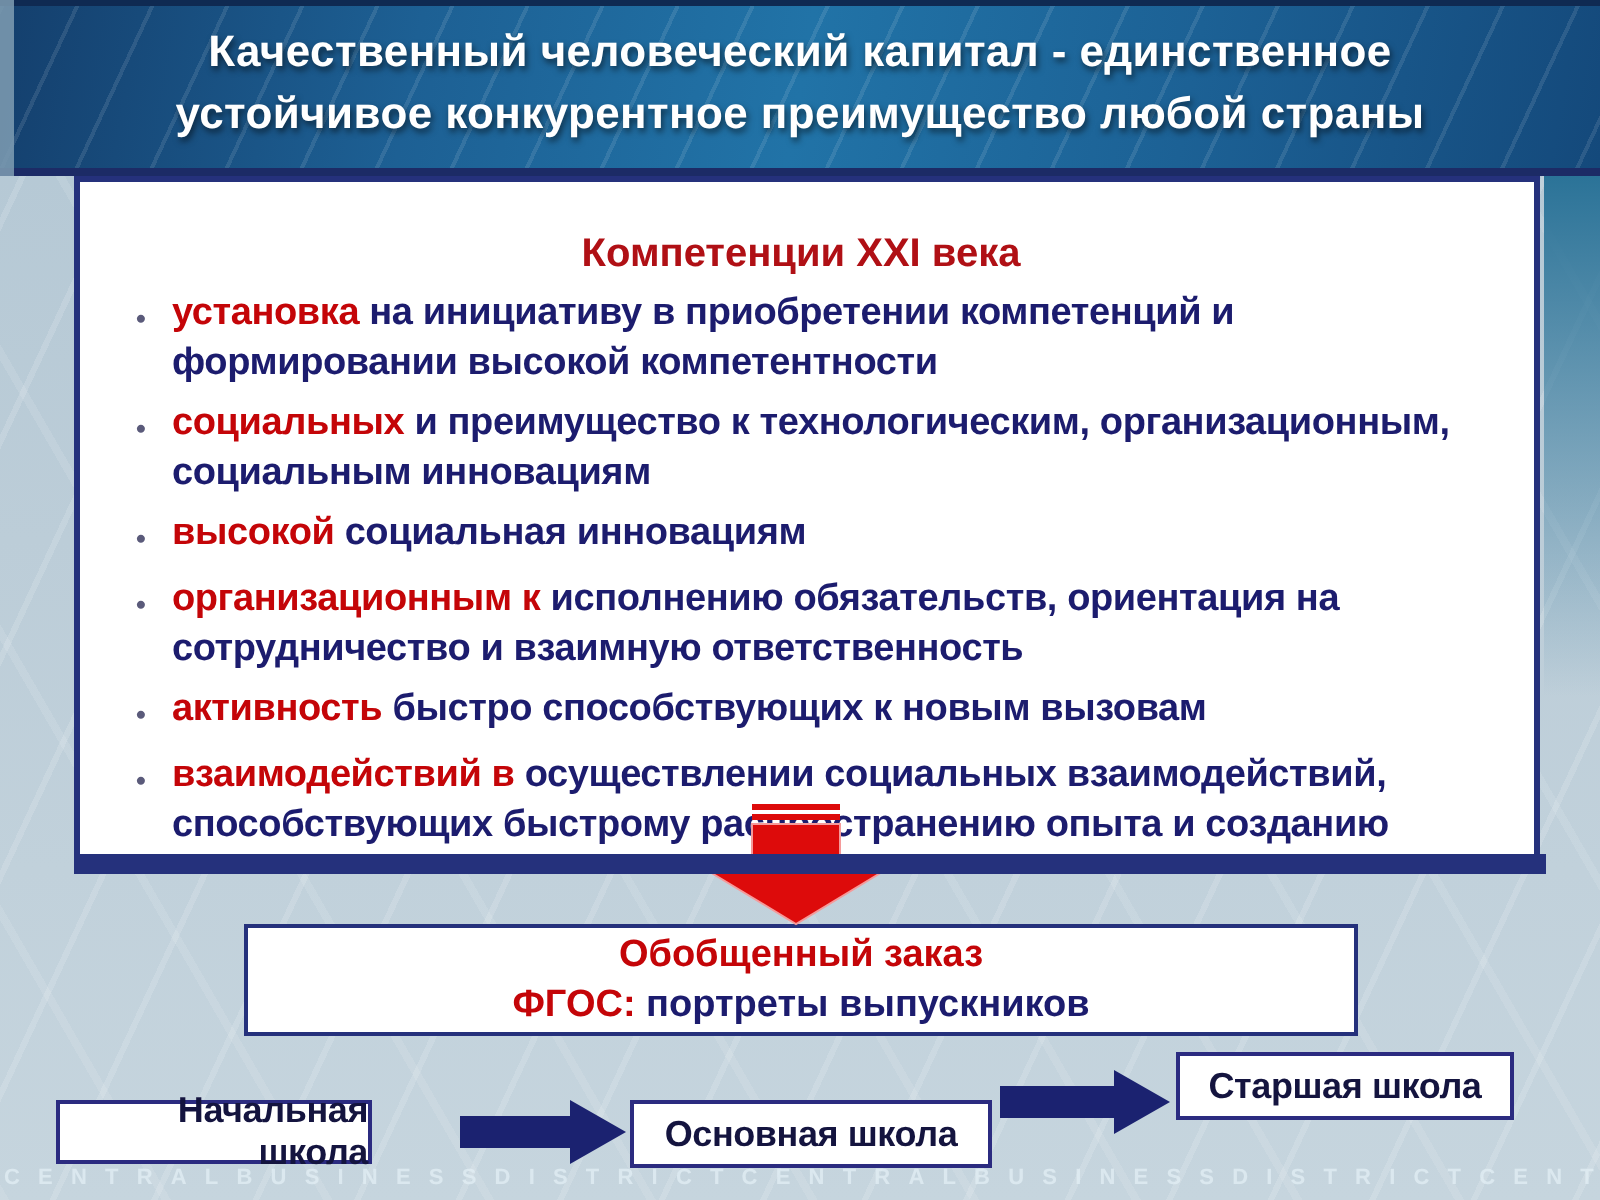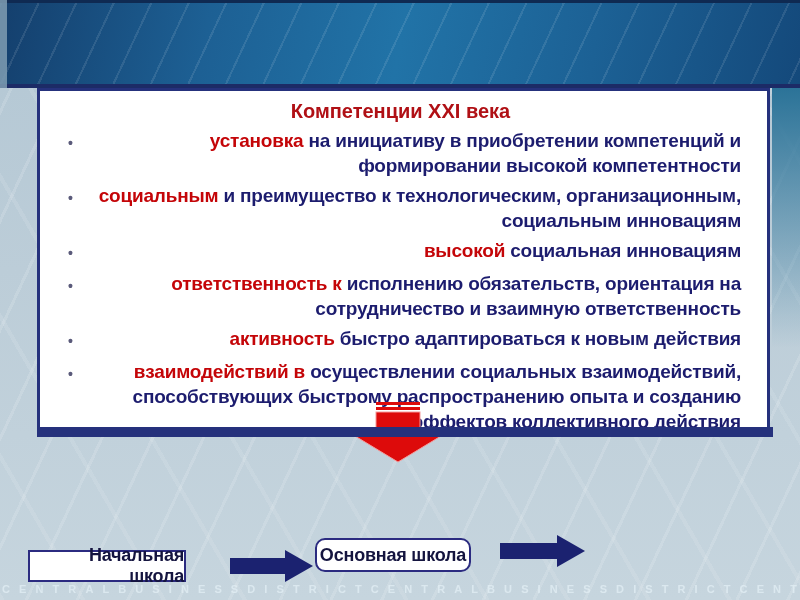--- a/index.html
+++ b/index.html
@@ -30,107 +30,115 @@
   .right-teal{position:absolute;left:772px;top:88px;width:28px;height:260px;
     background:linear-gradient(180deg,#2b7398 0%,rgba(198,213,222,0) 100%);}
   
   .main-box{
     position:absolute;left:37px;top:88px;width:733px;height:340px;box-sizing:border-box;
     background:#ffffff;border:3px solid #25317c;border-bottom:none;z-index:1;
     padding:7px 26px 0 20px;overflow:hidden;
   }
   .bottom-band{position:absolute;left:37px;top:427px;width:736px;height:10px;background:#25317c;z-index:3;}
   .box-title{
-    text-align:center;color:#b01015;font-weight:bold;font-size:20px;line-height:26px;margin:0 0 4px 0;
+    text-align:center;color:#b01015;font-weight:bold;font-size:20px;line-height:26px;margin:16px 0 4px 0;
   }
   .bullets{list-style:none;margin:0;padding:0;}
   .bullets li{display:flex;margin:0 0 5px 0;font-size:19px;line-height:25px;font-weight:bold;letter-spacing:-0.2px;}
   .blt{width:26px;flex:0 0 26px;color:#5a5a7a;font-size:14px;padding-top:3px;text-align:left;padding-left:8px;box-sizing:border-box;}
-  .btext{flex:1;color:#1c1c6e;text-align:right;}
+  .btext{flex:1;color:#1c1c6e;}
   .lead{color:#c40508;}
   
   .big-arrow{position:absolute;left:352px;top:402px;z-index:2;}
   
   .zakaz-box{
     position:absolute;left:122px;top:462px;width:557px;height:56px;box-sizing:border-box;
     background:#ffffff;border:2px solid #25317c;z-index:1;
     display:flex;flex-direction:column;justify-content:center;text-align:center;
     font-size:19px;line-height:25px;font-weight:bold;
   }
   .zakaz-l1{color:#c40508;}
   .zakaz-l2{color:#1c1c6e;}
   
   .school{
     position:absolute;box-sizing:border-box;background:#ffffff;border:2px solid #2b2b80;z-index:1;
     display:flex;align-items:center;justify-content:center;
     font-size:18px;font-weight:bold;color:#14143f;letter-spacing:-0.2px;
   }
   .school-1{left:28px;top:550px;width:158px;height:32px;text-align:right;}
-  .school-2{left:315px;top:538px;width:156px;height:34px;border-radius:10px;}
+  .school-2{left:315px;top:550px;width:181px;height:34px;}
   .school-3{left:588px;top:526px;width:169px;height:34px;}
   .rarrow{position:absolute;z-index:1;}
   .rarrow-1{left:230px;top:548px;}
   .rarrow-2{left:500px;top:533px;}
   
   .watermark{
     position:absolute;left:2px;top:583px;width:800px;height:15px;overflow:hidden;white-space:nowrap;
     font-size:11px;font-weight:bold;letter-spacing:9.1px;color:#e3eff5;opacity:0.75;z-index:0;
   }
 </style>
 </head>
 <body>
 
 <div class="slide">
 
   <div class="header"></div>
   <div class="left-strip"></div>
   <div class="right-teal"></div>
 
+  <div class="header-title">
+    <div>Качественный человеческий капитал - единственное</div>
+    <div>устойчивое конкурентное преимущество любой страны</div>
+  </div>
 
   <div class="main-box">
     <div class="box-title">Компетенции XXI века</div>
     <ul class="bullets">
       <li>
           <span class="blt">•</span>
           <span class="btext"><span class="lead">установка</span><span> на инициативу в приобретении компетенций и формировании высокой компетентности</span></span>
         </li>
       <li>
           <span class="blt">•</span>
-          <span class="btext"><span class="lead">социальным</span><span> и преимущество к  технологическим, организационным, социальным инновациям</span></span>
+          <span class="btext"><span class="lead">социальных</span><span> и преимущество к  технологическим, организационным, социальным инновациям</span></span>
         </li>
       <li>
           <span class="blt">•</span>
           <span class="btext"><span class="lead">высокой</span><span> социальная инновациям</span></span>
         </li>
       <li>
           <span class="blt">•</span>
-          <span class="btext"><span class="lead">ответственность к</span><span> исполнению обязательств, ориентация на сотрудничество и взаимную ответственность</span></span>
+          <span class="btext"><span class="lead">организационным к</span><span> исполнению обязательств, ориентация на сотрудничество и взаимную ответственность</span></span>
         </li>
       <li>
           <span class="blt">•</span>
-          <span class="btext"><span class="lead">активность</span><span> быстро адаптироваться к новым действия</span></span>
+          <span class="btext"><span class="lead">активность</span><span> быстро способствующих к новым вызовам</span></span>
         </li>
       <li>
           <span class="blt">•</span>
           <span class="btext"><span class="lead">взаимодействий в</span><span> осуществлении социальных взаимодействий, способствующих быстрому распространению опыта и созданию эффектов коллективного действия</span></span>
         </li>
     </ul>
   </div>
 
   <div class="bottom-band"></div>
 
   <div class="big-arrow">
     <svg width="92" height="62" viewBox="0 0 92 62" xmlns="http://www.w3.org/2000/svg">
       <rect x="24" y="0" width="44" height="3" fill="#dd0b0b"></rect>
       <rect x="24" y="5" width="44" height="3" fill="#dd0b0b"></rect>
       <rect x="24" y="10" width="44" height="26" fill="#dd0b0b" stroke="#f59a9a" stroke-width="1"></rect>
       <polygon points="3,34 89,34 46,60" fill="#dd0b0b" stroke="#f59a9a" stroke-width="1"></polygon>
     </svg>
   </div>
 
+  <div class="zakaz-box">
+    <div class="zakaz-l1">Обобщенный заказ</div>
+    <div class="zakaz-l2"><span class="zakaz-l1">ФГОС:</span><span> портреты выпускников</span></div>
+  </div>
 
   <div class="school school-1">
       <span>Начальная школа</span>
     </div>
 
   <div class="rarrow rarrow-1">
     <svg width="84" height="36" viewBox="0 0 84 36" xmlns="http://www.w3.org/2000/svg">
       <rect x="0" y="10" width="55" height="16" fill="#1b2270"></rect>
       <polygon points="55,2 55,34 83,18" fill="#1b2270"></polygon>
     </svg>
@@ -140,16 +148,19 @@
       <span>Основная школа</span>
     </div>
 
   <div class="rarrow rarrow-2">
     <svg width="86" height="36" viewBox="0 0 86 36" xmlns="http://www.w3.org/2000/svg">
       <rect x="0" y="10" width="57" height="16" fill="#1b2270"></rect>
       <polygon points="57,2 57,34 85,18" fill="#1b2270"></polygon>
     </svg>
   </div>
 
+  <div class="school school-3">
+      <span>Старшая школа</span>
+    </div>
 
   <div class="watermark">CENTRALBUSINESSDISTRICTCENTRALBUSINESSDISTRICTCENTRA</div>
 
 </div>
 
 </body></html>

